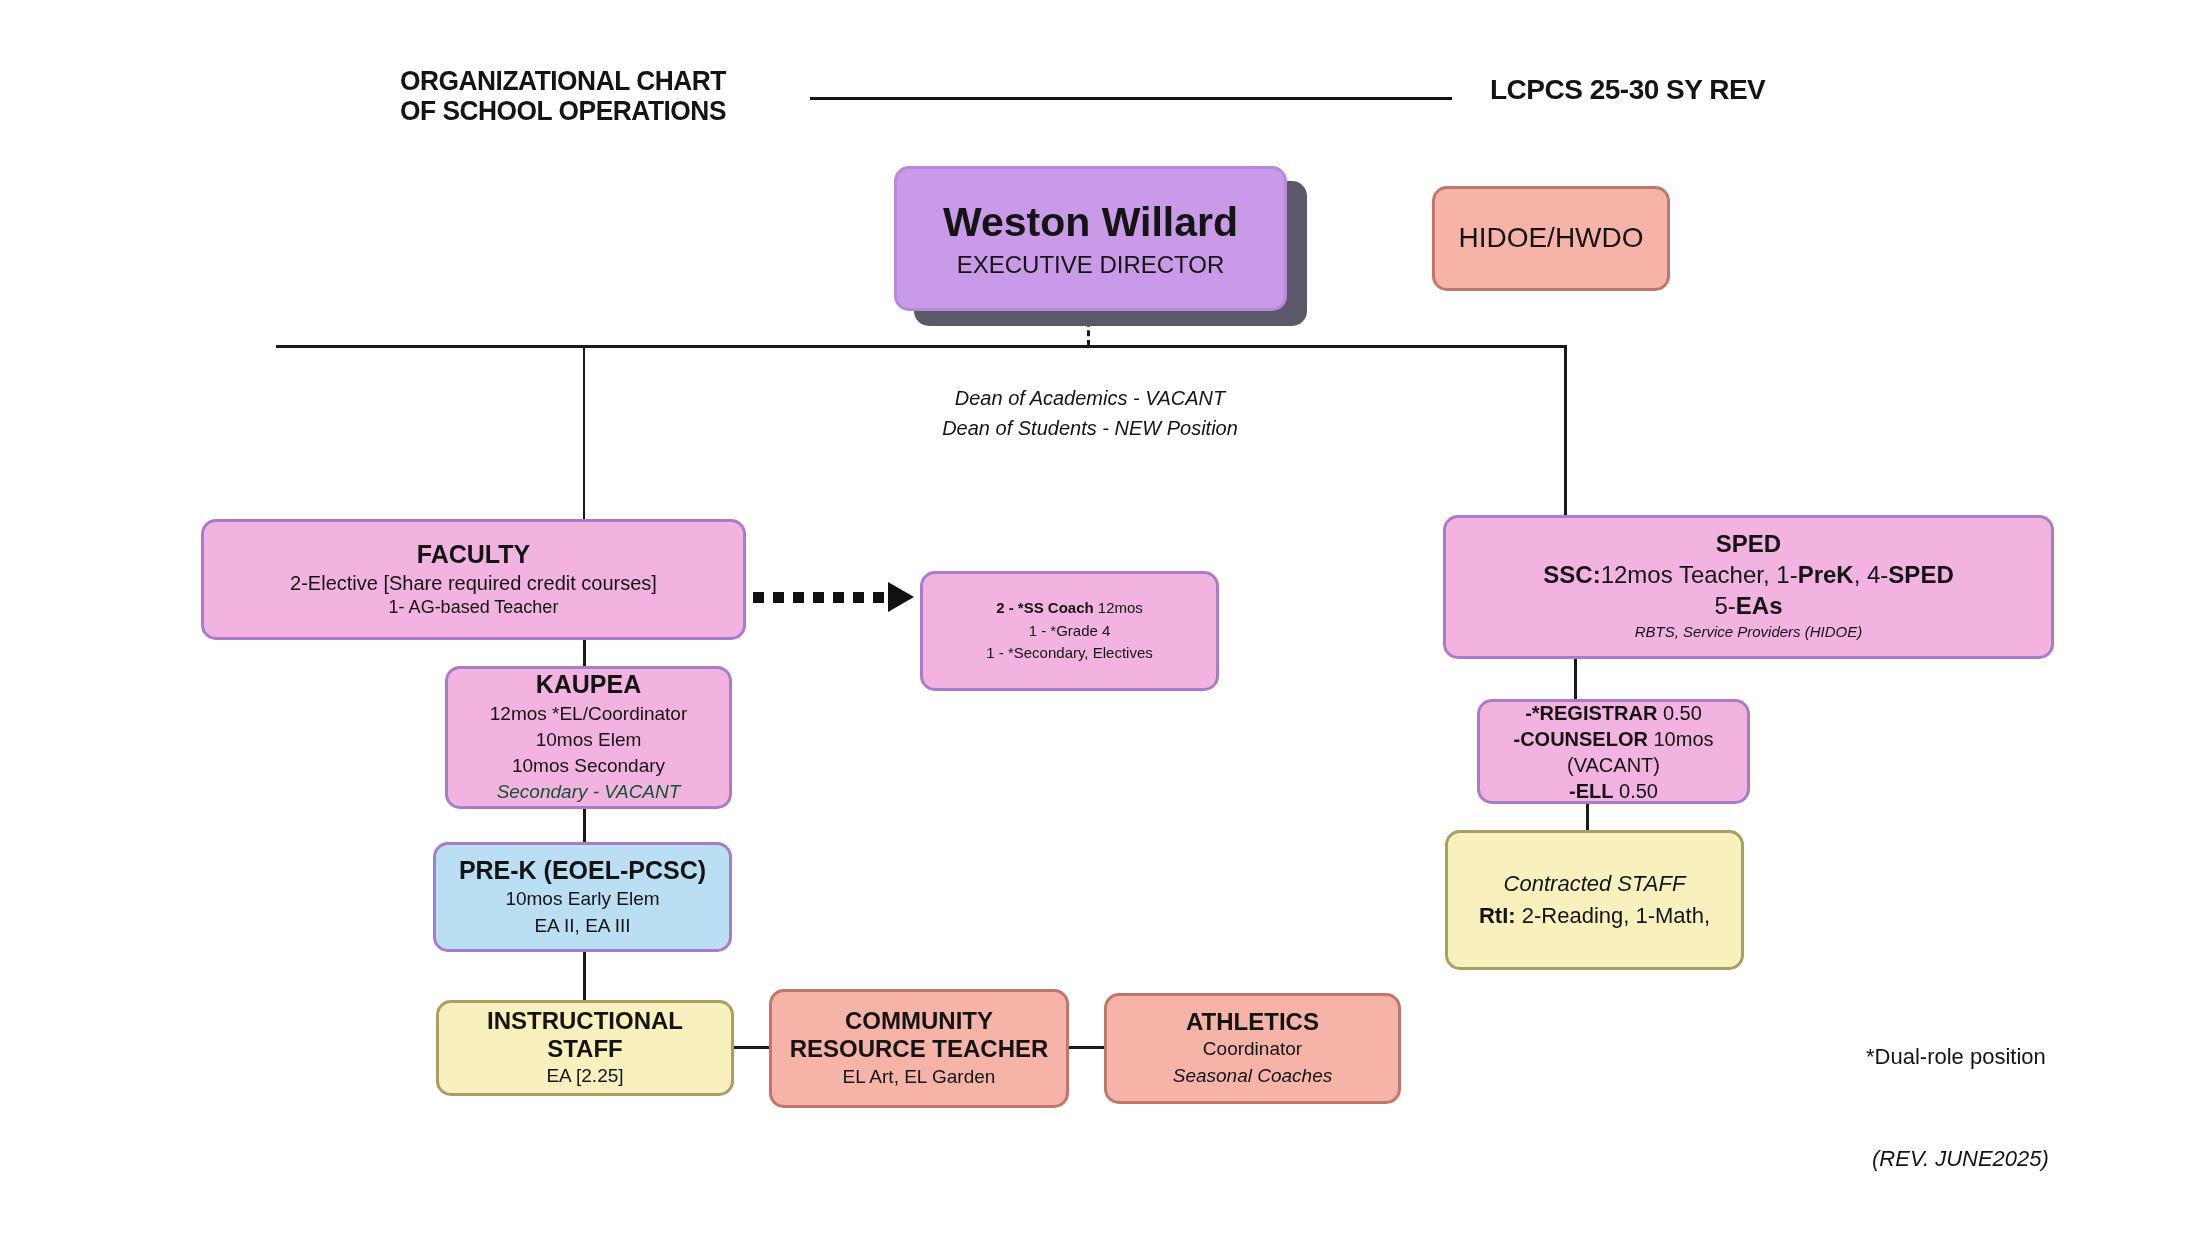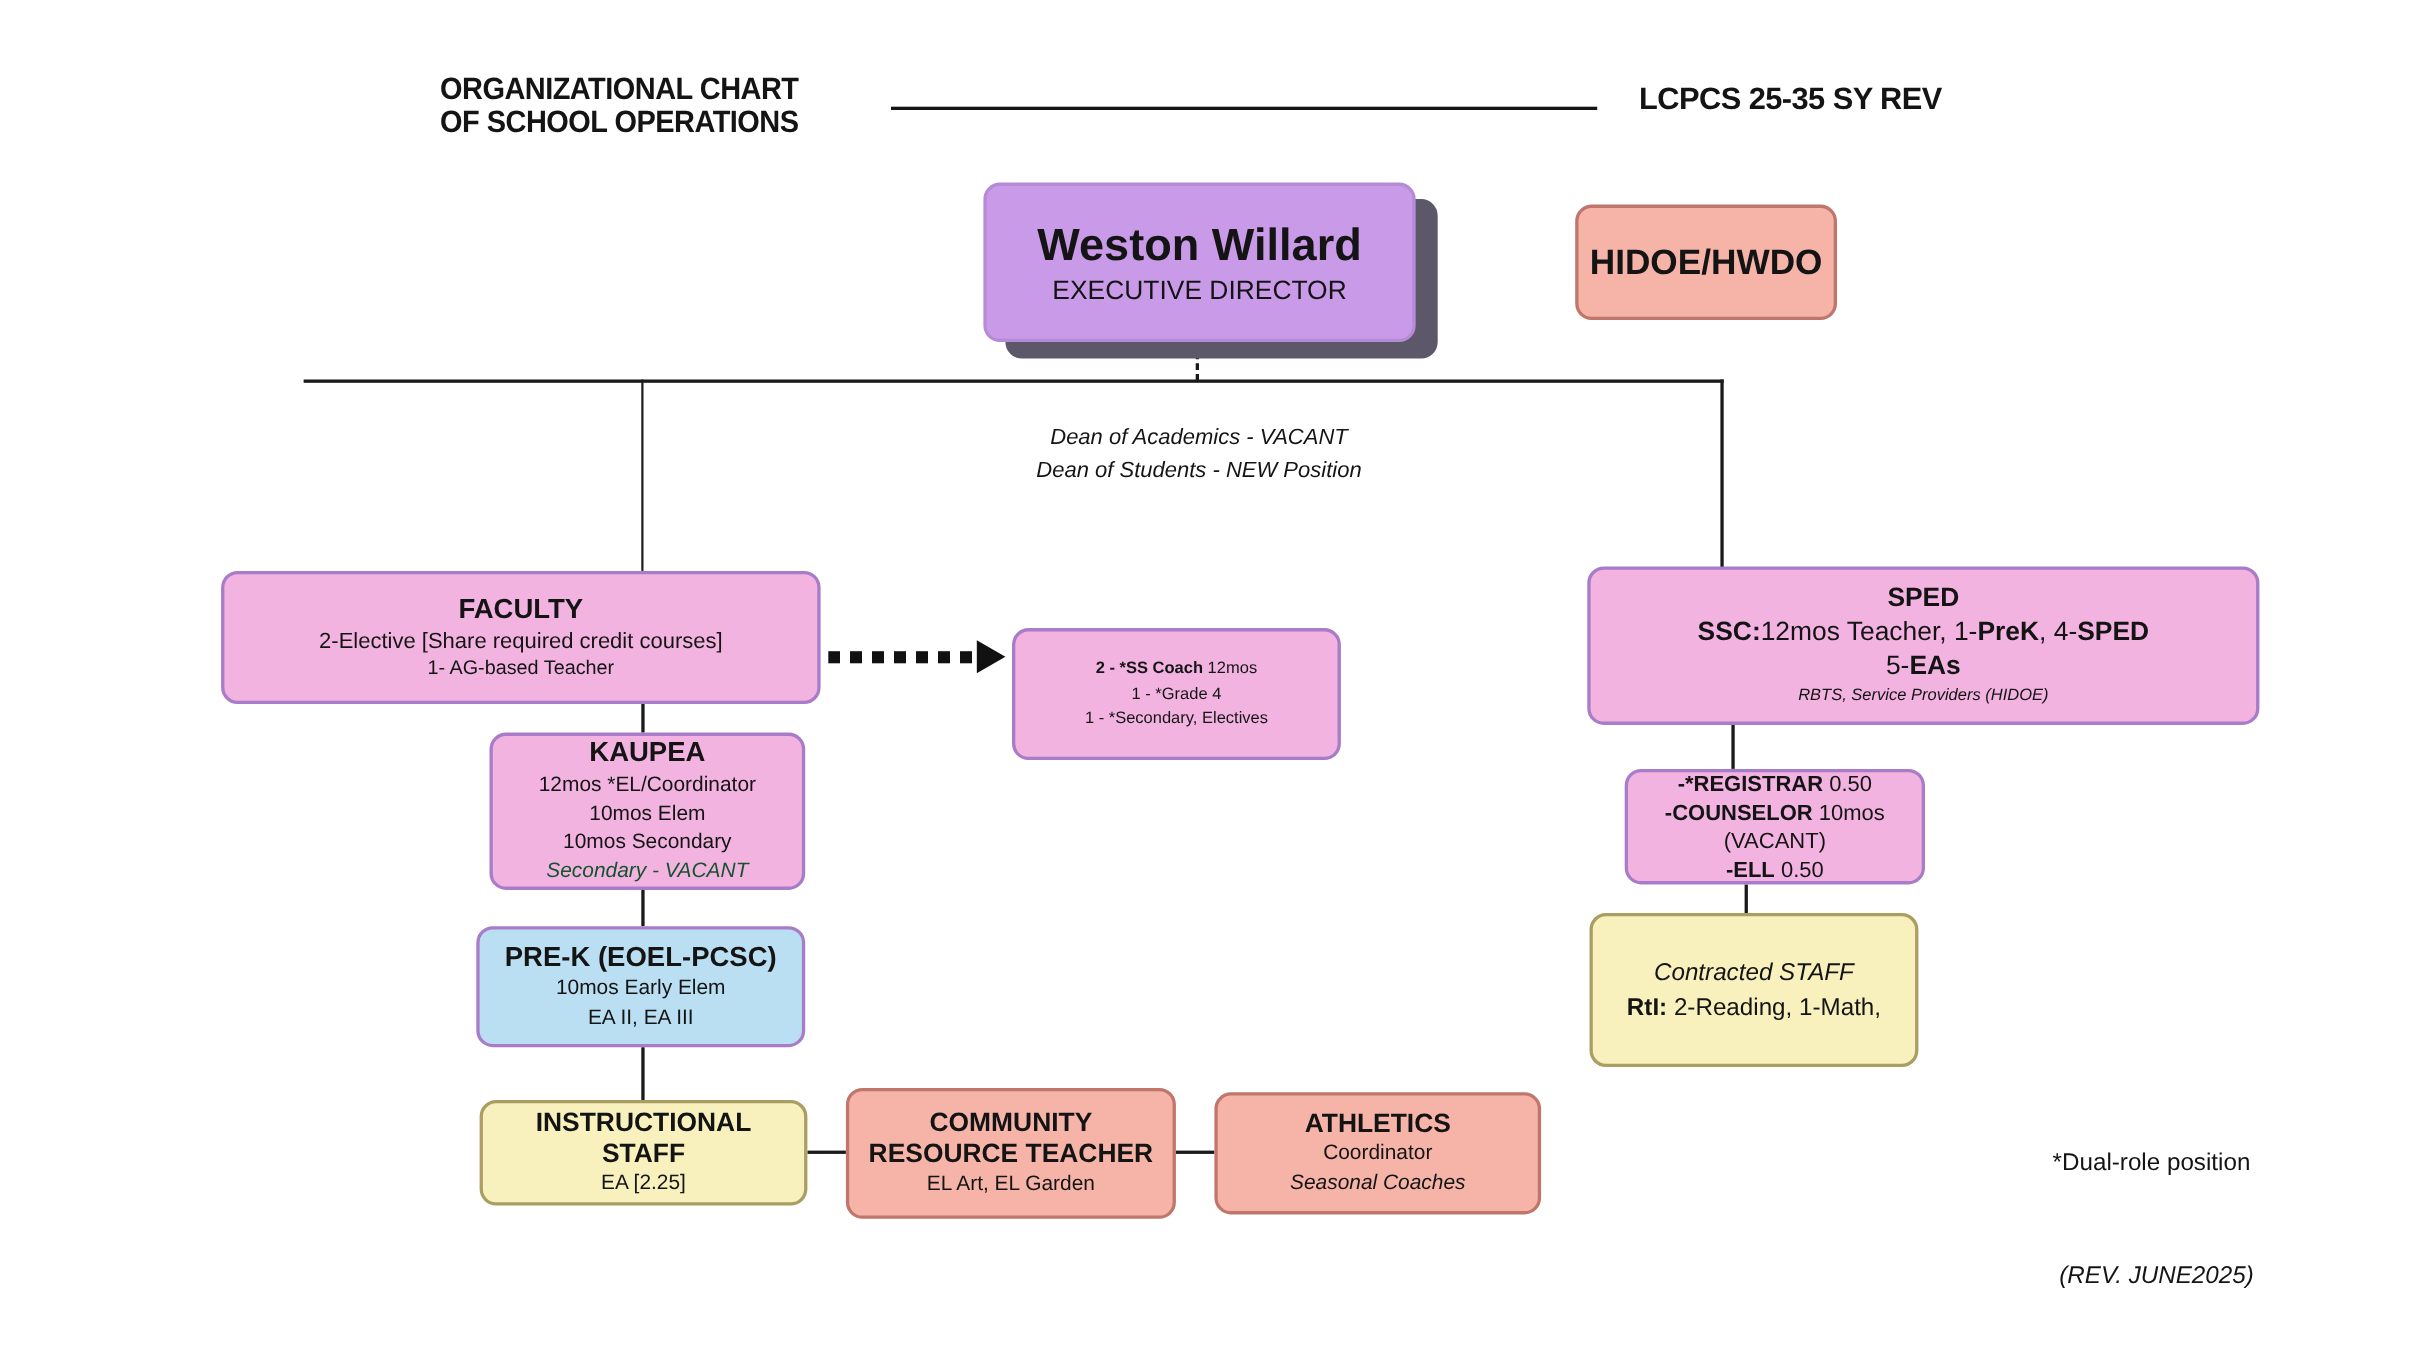--- a/index.html
+++ b/index.html
@@ -44,21 +44,21 @@
   #box-community   { left:769px;  top:989px; width:300px; height:119px; }
   #box-athletics   { left:1104px; top:993px; width:297px; height:111px; }
   #box-sped        { left:1443px; top:515px; width:611px; height:144px; }
   #box-registrar   { left:1477px; top:699px; width:273px; height:105px; }
   #box-contracted  { left:1445px; top:830px; width:299px; height:140px; }
 
   
   .s31b { font-size:41px; font-weight:700; line-height:1.25; }
   .s25b { font-size:25px; font-weight:700; line-height:1.25; }
   .s24b { font-size:24px; font-weight:700; line-height:1.18; }
-  .s28b { font-size:32px; font-weight:700; }
+  .s28b { font-size:28px; font-weight:400; }
   .s24  { font-size:24px; line-height:1.3; }
   .s23  { font-size:23px; line-height:1.25; }
   .s22  { font-size:22px; line-height:1.45; }
   .s21  { font-size:15px; line-height:1.5; }
   .s20  { font-size:20px; line-height:1.3; }
   .s19  { font-size:19px; line-height:1.38; }
   .s18  { font-size:18px; line-height:1.3; }
 
   
   .hline, .vline { position:absolute; background:#1a1a1a; }
@@ -93,21 +93,21 @@
   .rev-date  { position:absolute; left:1872px; top:1146px; font-size:22px; font-style:italic; }
 </style>
 </head>
 <body>
 
 <div class="canvas">
 
   <div class="title">ORGANIZATIONAL CHART
 OF SCHOOL OPERATIONS</div>
   <div class="title-rule"></div>
-  <div class="rev-label">LCPCS 25-35 SY REV</div>
+  <div class="rev-label">LCPCS 25-30 SY REV</div>
 
   <div class="hline" id="conn-bus"></div>
   <div class="vdash" id="conn-exec-drop"></div>
   <div class="vline" id="conn-bus-left-drop"></div>
   <div class="vline" id="conn-bus-right-drop"></div>
   <div class="vline" id="conn-faculty-kaupea"></div>
   <div class="vline" id="conn-kaupea-prek"></div>
   <div class="vline" id="conn-prek-instr"></div>
   <div class="vline" id="conn-sped-registrar"></div>
   <div class="vline" id="conn-registrar-contr"></div>

